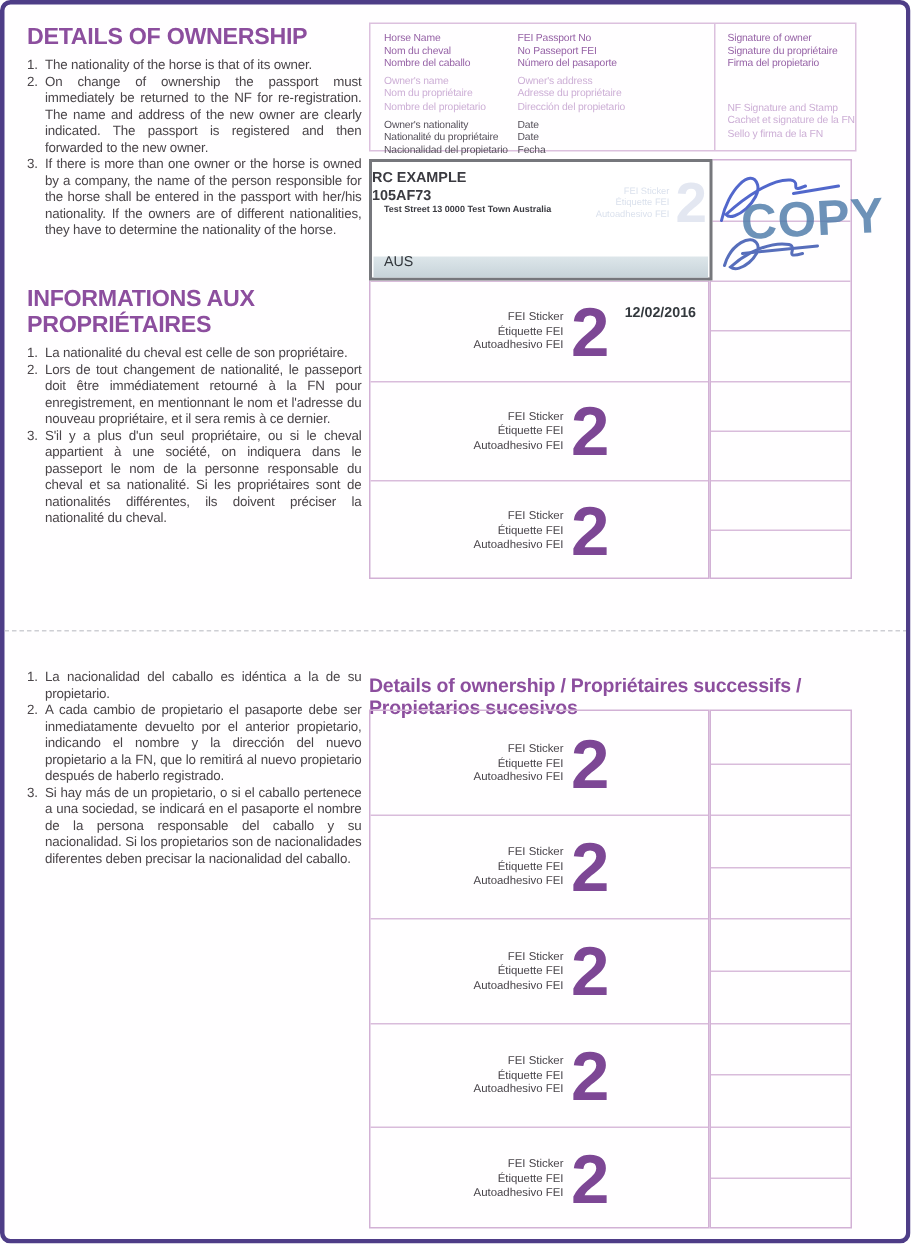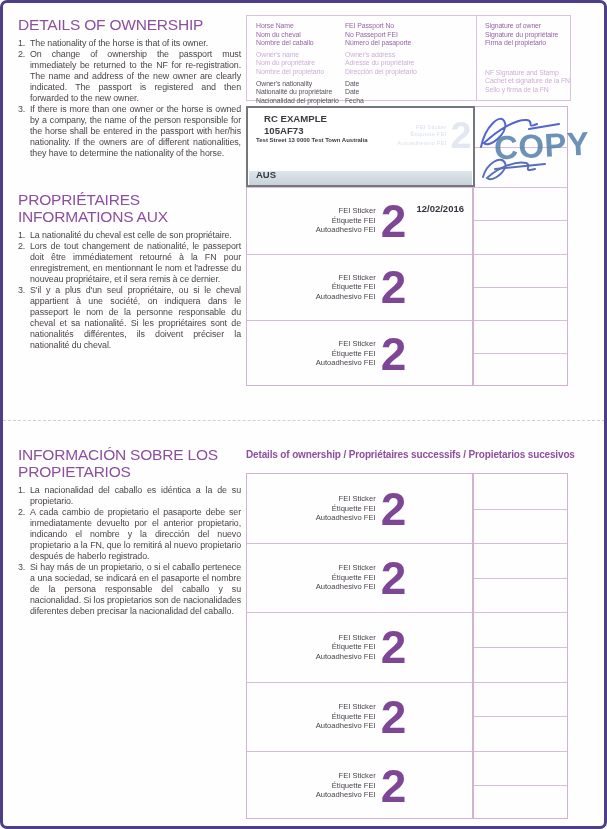--- a/index.html
+++ b/index.html
@@ -2,21 +2,21 @@
 <html><head>
 <meta charset="utf-8">
 <style>
   html,body{margin:0;padding:0;background:#ffffff;}
   body{width:607px;height:829px;overflow:hidden;font-family:"Liberation Sans",sans-serif;}
   .page{position:relative;width:607px;height:829px;box-sizing:border-box;
         border:3px solid #4e3d87;border-radius:7px;background:#fffeff;overflow:hidden;}
 
   
   .textcol{position:absolute;left:15px;width:223px;color:#4a4549;}
-  .h-purple{color:#8c4e9e;font-weight:normal;font-size:15.5px;line-height:17px;letter-spacing:-0.2px;margin:0 0 5px 0;}
+  .h-purple{color:#8c4e9e;font-weight:bold;font-size:15.5px;line-height:17px;letter-spacing:-0.2px;margin:0 0 5px 0;}
   .numlist{font-size:8.9px;line-height:11px;letter-spacing:-0.1px;}
   .numlist .item{display:flex;margin:0;}
   .numlist .n{width:12px;flex:0 0 12px;}
   .numlist .t{flex:1;text-align:justify;}
 
   
   .hdrbox{position:absolute;left:243px;top:12px;width:325px;height:86px;box-sizing:border-box;
           border:1px solid #dcc0de;background:#fffeff;}
   .hdrbox .vdiv{position:absolute;left:229px;top:0;bottom:0;width:1px;background:#dcc0de;}
   .lblgroup{font-size:6.9px;line-height:8.6px;letter-spacing:-0.1px;}
@@ -42,41 +42,41 @@
   #bottom-table .rightpart{position:absolute;left:227px;top:0;width:95px;height:346px;}
 
   
   .sticker{position:absolute;left:0;width:227px;display:flex;align-items:center;justify-content:center;}
   .sticker .lines{text-align:right;font-size:7.6px;line-height:9.6px;color:#474349;margin-right:5px;}
   .sticker .big2{font-size:46px;font-weight:bold;color:#7d4795;line-height:36px;letter-spacing:-1px;}
 
   
   .record{position:absolute;left:-1px;top:-1px;width:229px;height:81px;box-sizing:border-box;
           border:2px solid #76777c;background:#ffffff;z-index:3;}
-  .record .ln{font-weight:bold;color:#3a3a40;font-size:9.6px;line-height:11.5px;margin-left:16px;}
+  .record .ln{font-weight:bold;color:#3a3a40;font-size:9.6px;line-height:11.5px;margin-left:0;}
   .record .addr{font-weight:bold;color:#3a3a40;font-size:6px;margin-left:8px;margin-top:1px;}
   .record .band{position:absolute;left:1px;right:1px;top:63px;height:14px;
                 background:linear-gradient(#dde6ea,#c7d3d9);}
-  .record .aus{position:absolute;left:8px;top:61px;font-weight:bold;font-size:9.5px;color:#33383d;}
+  .record .aus{position:absolute;left:8px;top:61px;font-weight:normal;font-size:9.5px;color:#33383d;}
   .record .date{position:absolute;right:9px;top:63px;font-weight:bold;font-size:9.5px;color:#33383d;margin-top:32px;}
   .ghost{position:absolute;right:2px;top:12px;opacity:0.38;transform:scale(0.82);transform-origin:top right;z-index:1;}
   .ghost .lines{color:#9fb0cf;}
   .ghost .big2{color:#b7c2dd;}
   .ghost{display:flex;align-items:center;}
   .ghost .lines{text-align:right;font-size:7.6px;line-height:9.6px;margin-right:5px;}
   .ghost .big2{font-size:46px;font-weight:bold;line-height:36px;letter-spacing:-1px;}
 
   
   .sig-svg{position:absolute;left:468px;top:104px;z-index:5;}
   .copy-stamp{position:absolute;left:491px;top:124px;z-index:6;font-weight:800;font-size:33px;
               letter-spacing:0.5px;color:rgba(77,122,168,0.82);transform:rotate(-3deg);
               font-family:"Liberation Sans",sans-serif;}
 
   
-  .bt-title{position:absolute;left:243px;top:446px;width:330px;font-weight:bold;font-size:10px;
+  .bt-title{position:absolute;left:243px;top:446px;width:330px;font-weight:bold;font-size:13px;
             letter-spacing:-0.15px;color:#8c4e9e;}
 
   .foldline{position:absolute;left:0;top:417px;width:607px;border-top:1.5px dashed #c2c3ca;opacity:0.8;}
 </style>
 </head>
 <body>
 
 <div class="page">
 
   <div class="textcol" style="top:13px;">
@@ -90,22 +90,22 @@
           <span class="n">2.</span>
           <span class="t">On change of ownership the passport must immediately be returned to the NF for re-registration. The name and address of the new owner are clearly indicated. The passport is registered and then forwarded to the new owner.</span>
         </div>
       <div class="item">
           <span class="n">3.</span>
           <span class="t">If there is more than one owner or the horse is owned by a company, the name of the person responsible for the horse shall be entered in the passport with her/his nationality. If the owners are of different nationalities, they have to determine the nationality of the horse.</span>
         </div>
     </div>
 
     <div class="h-purple" style="margin-top:32px;">
+      <div>INFORMATIONS AUX</div>
       <div>PROPRIÉTAIRES</div>
-      <div>INFORMATIONS AUX</div>
     </div>
     <div class="numlist">
       <div class="item">
           <span class="n">1.</span>
           <span class="t">La nationalité du cheval est celle de son propriétaire.</span>
         </div>
       <div class="item">
           <span class="n">2.</span>
           <span class="t">Lors de tout changement de nationalité, le passeport doit être immédiatement retourné à la FN pour enregistrement, en mentionnant le nom et l'adresse du nouveau propriétaire, et il sera remis à ce dernier.</span>
         </div>
@@ -241,24 +241,20 @@
     <g fill="none" stroke="#3a55b0" stroke-width="2" stroke-linecap="round" opacity="0.85">
       <path d="M12,70 C16,56 30,48 34,56 C37,63 22,76 16,71 C28,60 44,54 55,56 C62,58 50,66 64,62"></path>
       <path d="M24,62 L74,57"></path>
     </g>
   </svg>
   <div class="copy-stamp">COPY</div>
 
   <div class="foldline"></div>
 
   <div class="textcol" style="top:443px;">
-    <div class="h-purple">
-      <div>INFORMACIÓN SOBRE LOS</div>
-      <div>PROPIETARIOS</div>
-    </div>
     <div class="numlist">
       <div class="item">
           <span class="n">1.</span>
           <span class="t">La nacionalidad del caballo es idéntica a la de su propietario.</span>
         </div>
       <div class="item">
           <span class="n">2.</span>
           <span class="t">A cada cambio de propietario el pasaporte debe ser inmediatamente devuelto por el anterior propietario, indicando el nombre y la dirección del nuevo propietario a la FN, que lo remitirá al nuevo propietario después de haberlo registrado.</span>
         </div>
       <div class="item">

